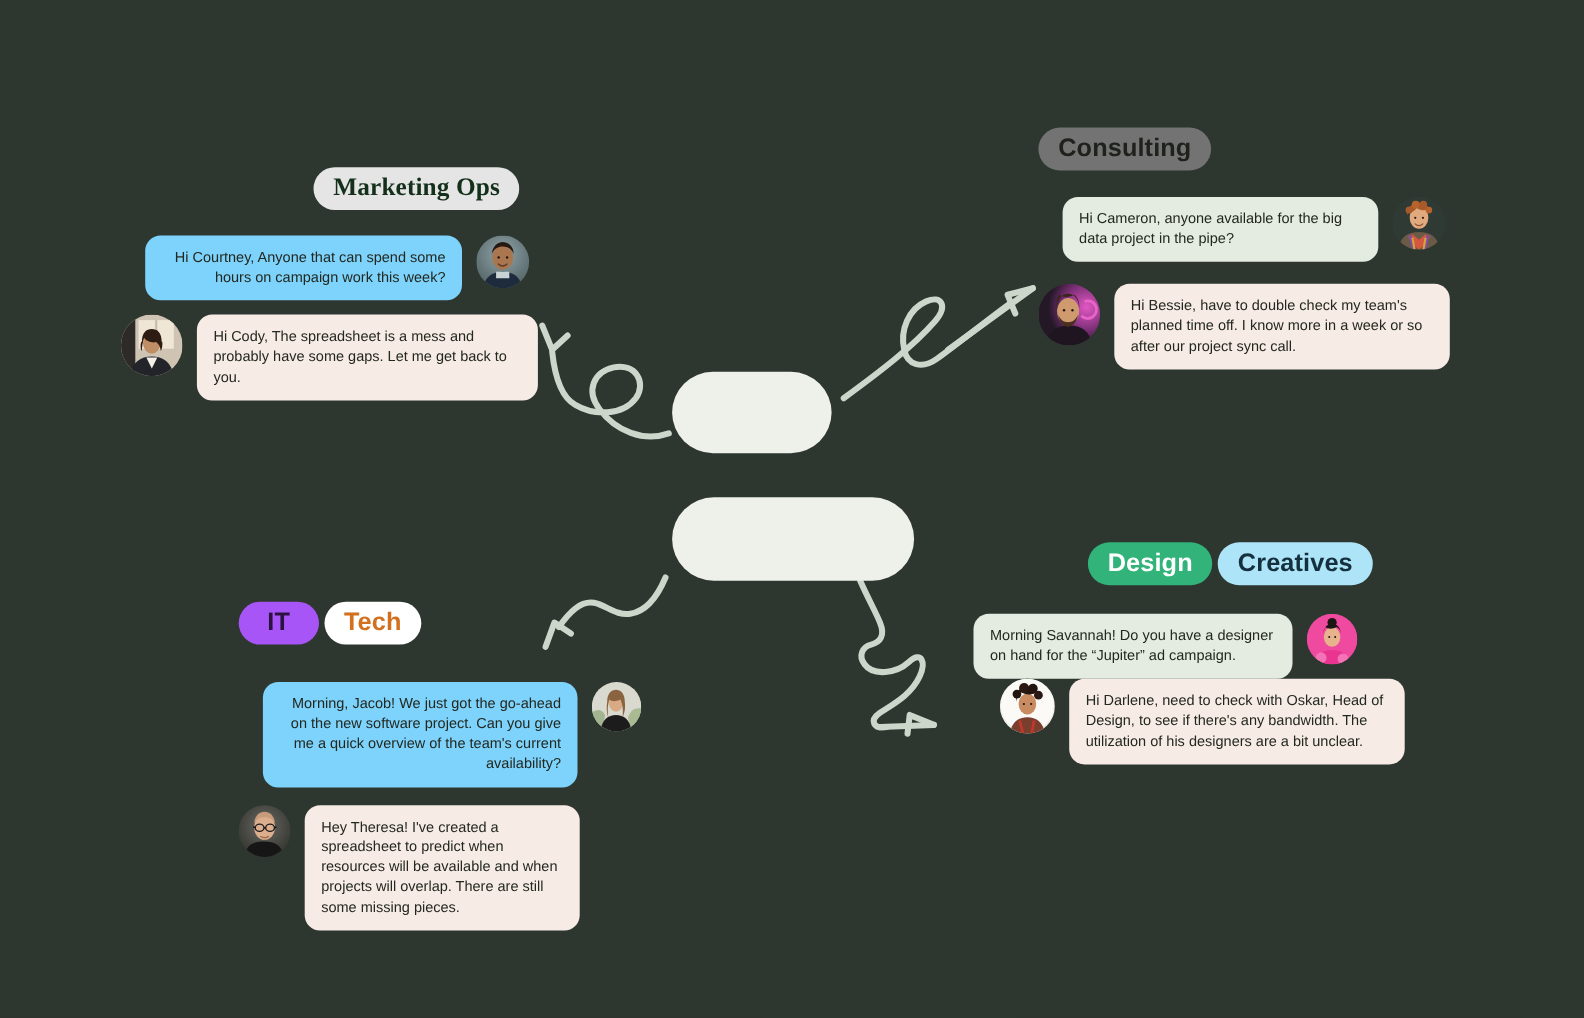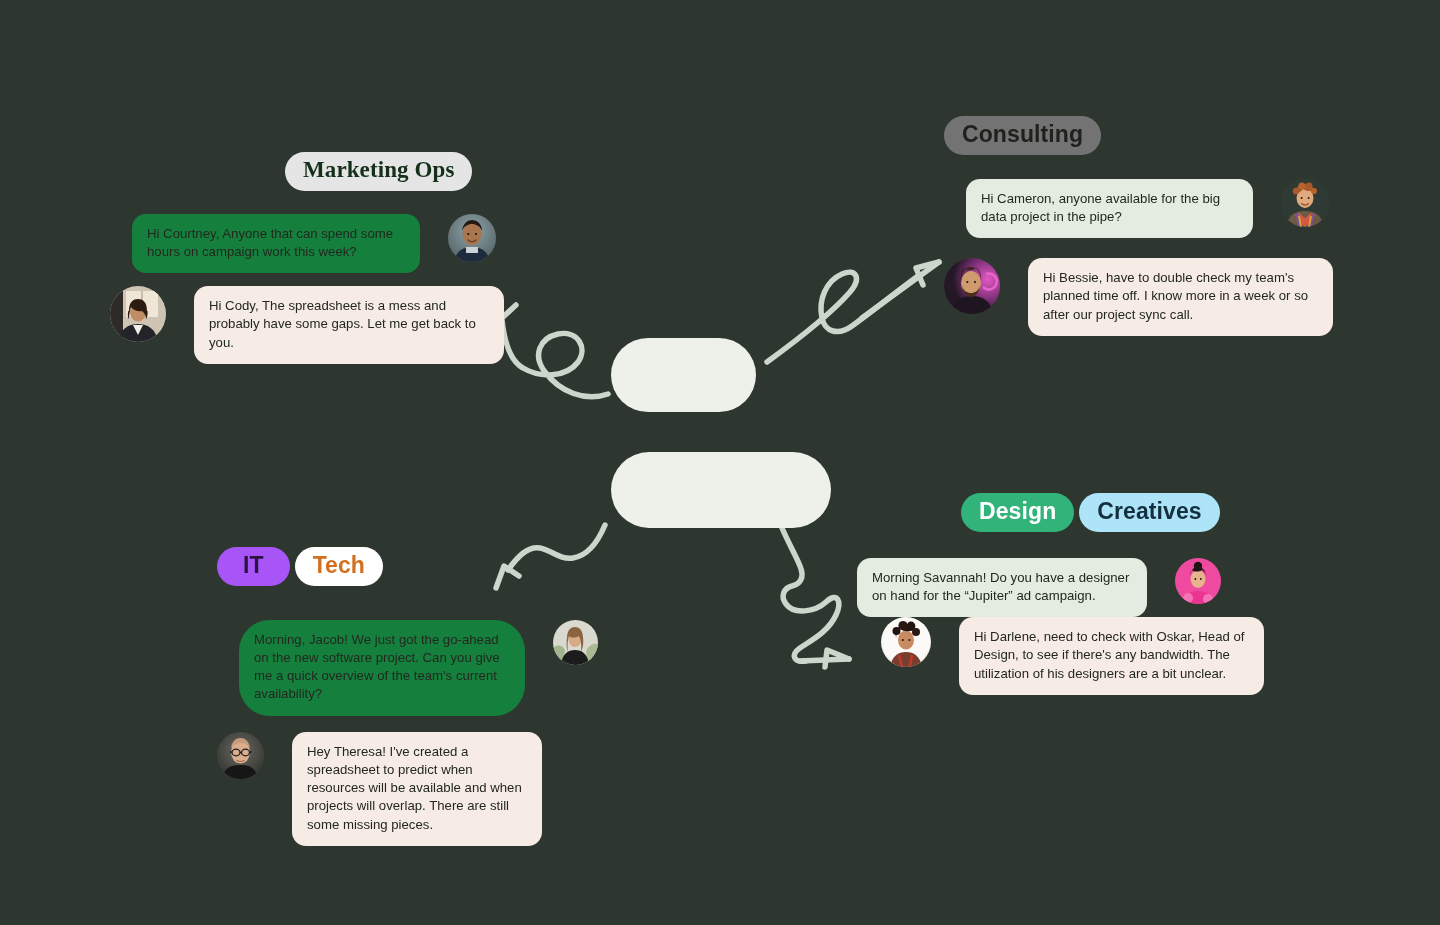--- a/index.html
+++ b/index.html
@@ -49,66 +49,66 @@
     font-weight: 700;
     letter-spacing: 0.1px;
     line-height: 1.08;
     white-space: nowrap;
   }
 
   
   .msg-row {
     display: flex;
     align-items: flex-start;
-    gap: 28px;
+    gap: 13px;
   }
   .msg-row.left  { flex-direction: row; }
   .msg-row.right { flex-direction: row; }
 
   .bubble {
     border-radius: 14px;
     padding: 11px 15px 12px;
     font-size: 13.2px;
     line-height: 1.38;
     color: #23281f;
     box-sizing: border-box;
   }
-  .bubble.mint  { background: #15803d; }
+  .bubble.mint  { background: #7dd3fc; text-align: right; }
   .bubble.mintp { background: #e4ece1; }
   .bubble.blush { background: #f7ece5; }
 
   
   .avatar {
     border-radius: 50%;
     overflow: hidden;
     flex: 0 0 auto;
     position: relative;
     background: #3a443c;
   }
   .avatar svg { display: block; width: 100%; height: 100%; }
 
   
   #cluster-marketing { left: 110px;  top: 152px; }
   #cluster-consulting{ left: 944px;  top: 116px; }
   #cluster-it        { left: 217px;  top: 547px; }
-  #cluster-design    { left: 836px;  top: 493px; }
+  #cluster-design    { left: 864px;  top: 493px; }
 
   .mk-tag      { margin-left: 175px; }
   .mk-row1     { margin-top: 23px; margin-left: 22px; }
   .mk-row1 .bubble { width: 288px; }
   .mk-row2     { margin-top: 13px; margin-left: 0px; }
   .mk-row2 .bubble { width: 310px; }
 
   .cs-row1     { margin-top: 24px; margin-left: 22px; }
   .cs-row1 .bubble { width: 287px; }
   .cs-row2     { margin-top: 20px; margin-left: 0px; justify-content: flex-end; }
   .cs-row2 .bubble { width: 305px; }
 
   .it-row1     { margin-top: 34px; margin-left: 22px; }
-  .it-row1 .bubble { width: 286px; border-radius: 31px; }
+  .it-row1 .bubble { width: 286px; }
   .it-row2     { margin-top: 16px; margin-left: 0px; }
   .it-row2 .bubble { width: 250px; }
 
   .dg-row1     { margin-top: 26px; margin-left: 21px; }
   .dg-row1 .bubble { width: 290px; }
   .dg-row2     { margin-top: 0; margin-left: 45px; }
   .dg-row2 .bubble { width: 305px; }
 </style>
 </head>
 <body>

